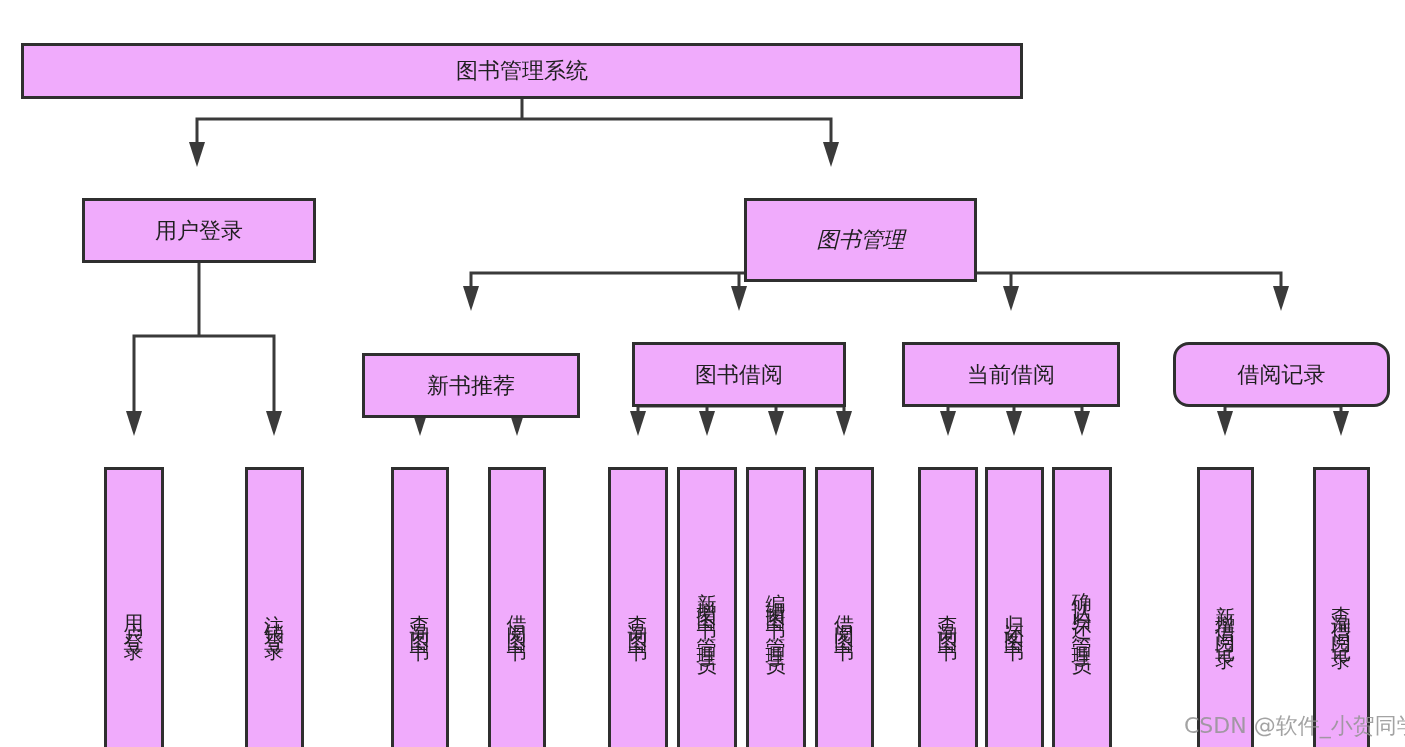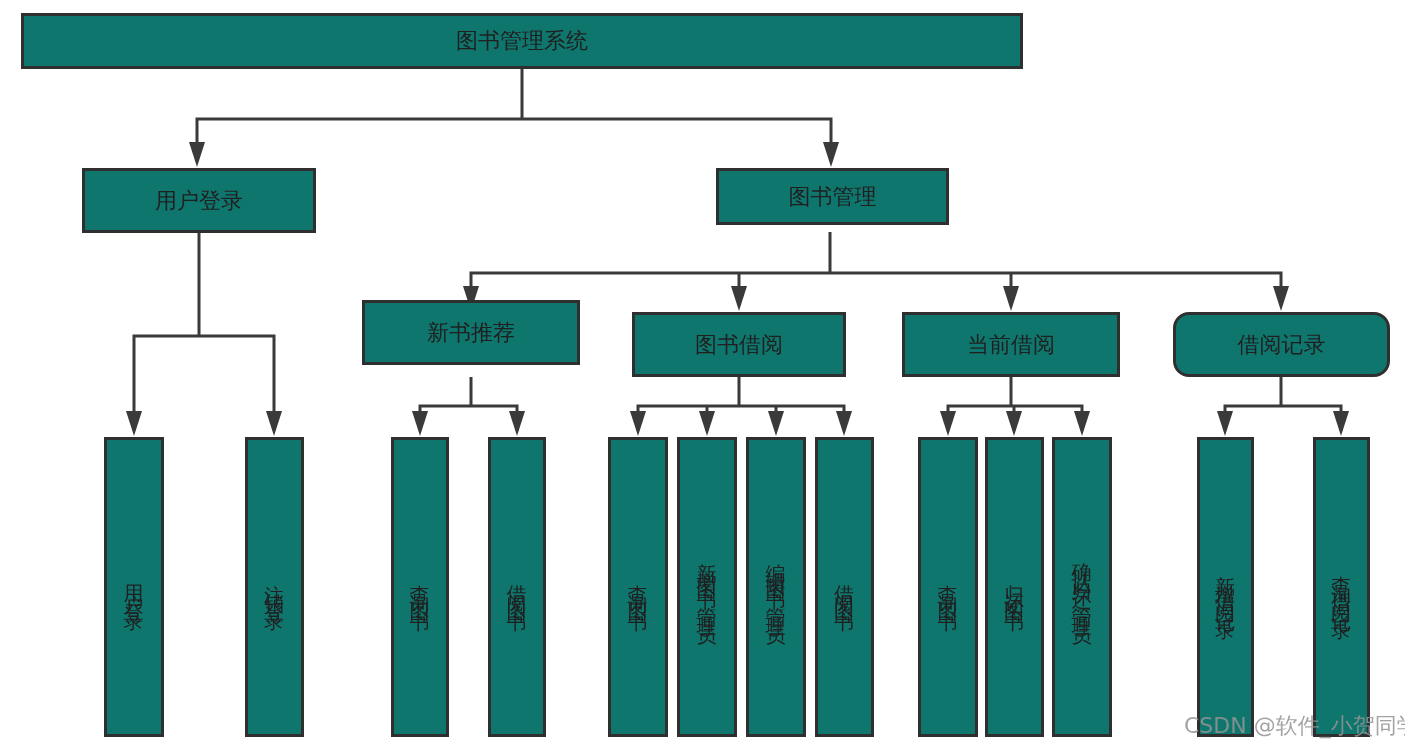--- a/index.html
+++ b/index.html
@@ -12,26 +12,27 @@
     overflow: hidden;
   }
   svg.wires {
     position: absolute;
     left: 0; top: 0;
     width: 1405px; height: 747px;
   }
   .node {
     position: absolute;
     box-sizing: border-box;
-    background: #0f766e;
+    background: #f0abfc;
     border: 3px solid #2f2f2f;
     display: flex;
     align-items: center;
     justify-content: center;
     color: #1f1f1f;
+    margin-top: 30px;
   }
   .node.h { font-size: 22px; }
   .node.v { font-size: 20px; }
   .node.v .lbl {
     writing-mode: vertical-rl;
     text-orientation: mixed;
     letter-spacing: 9px;
     line-height: 1;
   }
   .watermark {
@@ -90,25 +91,25 @@
     </g>
   </svg>
 
   <div class="node h" style="left:21px; top:13px; width:1002px; height:56px;">
     <span class="lbl">图书管理系统</span>
   </div>
 
   <div class="node h" style="left:82px; top:168px; width:234px; height:65px;">
     <span class="lbl">用户登录</span>
   </div>
-  <div class="node h" style="left:716px; top:168px; width:233px; height:57px;">
+  <div class="node h" style="left:744px; top:168px; width:233px; height:84px;font-style:italic;">
     <span class="lbl">图书管理</span>
   </div>
 
-  <div class="node h" style="left:362px; top:300px; width:218px; height:65px;">
+  <div class="node h" style="left:362px; top:323px; width:218px; height:65px;">
     <span class="lbl">新书推荐</span>
   </div>
   <div class="node h" style="left:902px; top:312px; width:218px; height:65px;">
     <span class="lbl">当前借阅</span>
   </div>
   <div class="node h" style="left:632px; top:312px; width:214px; height:65px;">
     <span class="lbl">图书借阅</span>
   </div>
   <div class="node h" style="left:1173px; top:312px; width:217px; height:65px;border-radius:16px;">
     <span class="lbl">借阅记录</span>

